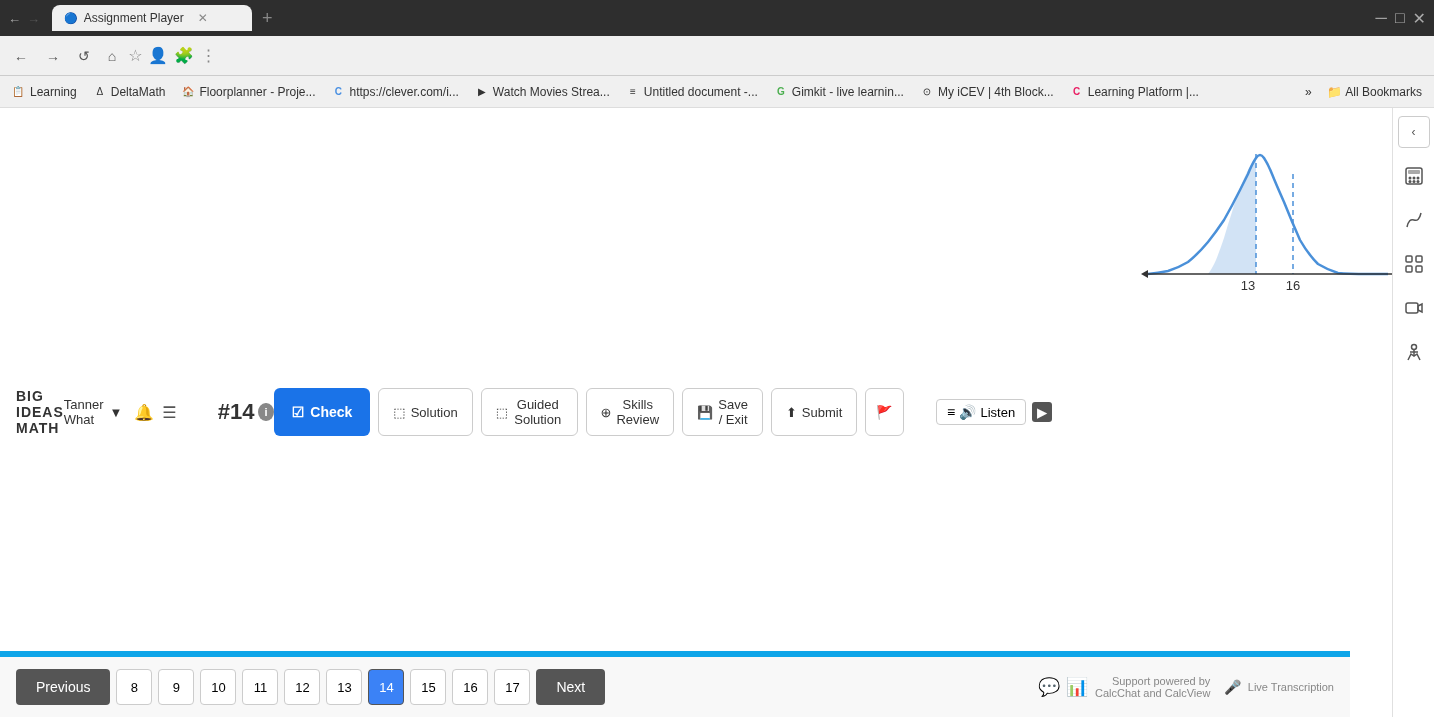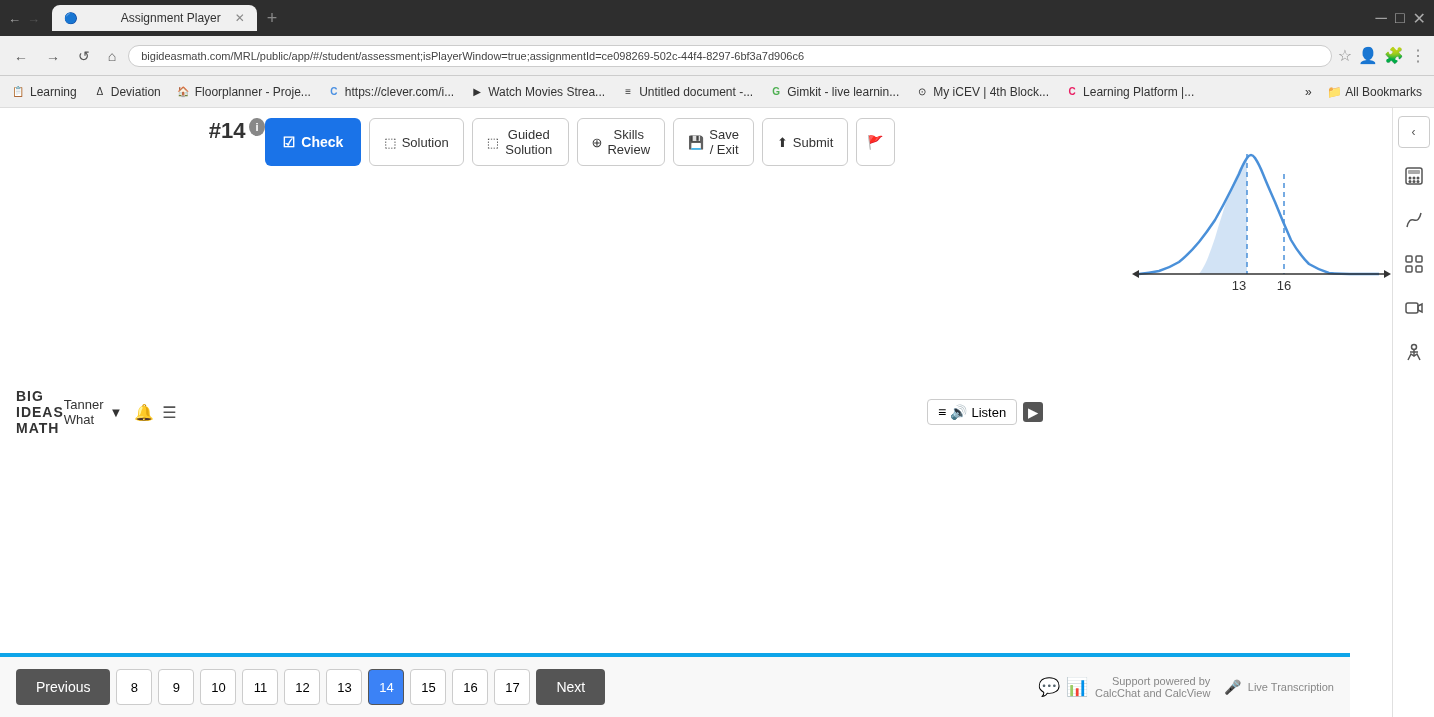--- a/index.html
+++ b/index.html
@@ -7,21 +7,21 @@
     .tab-bar { background: #2e2e2e; display: flex; align-items: center; height: 36px; padding: 0 8px; gap: 4px; }
     .tab { background: #f0f0f0; border-radius: 8px 8px 0 0; padding: 6px 12px; font-size: 12px; display: flex; align-items: center; gap: 6px; min-width: 200px; }
     .nav-bar { background: #f0f0f0; display: flex; align-items: center; height: 40px; padding: 0 8px; gap: 6px; border-bottom: 1px solid #ccc; }
     .nav-btn { background: none; border: none; cursor: pointer; font-size: 14px; color: #555; padding: 4px 6px; border-radius: 4px; }
     .address-bar { flex: 1; background: white; border: 1px solid #ccc; border-radius: 16px; padding: 4px 12px; font-size: 12px; color: #333; display: flex; align-items: center; }
     .bookmarks-bar { background: #f0f0f0; display: flex; align-items: center; height: 32px; padding: 0 8px; gap: 8px; border-bottom: 1px solid #ddd; font-size: 12px; overflow: hidden; }
     .bookmark-item { display: flex; align-items: center; gap: 4px; color: #333; white-space: nowrap; cursor: pointer; padding: 2px 4px; border-radius: 3px; }
     .bookmark-icon { width: 14px; height: 14px; display: inline-flex; align-items: center; justify-content: center; font-size: 10px; }
 
     
-    .header-bar { display: flex; align-items: flex-start; padding: 10px 16px; border-bottom: 1px solid #e0e0e0; background: white; }
+    .header-bar { display: flex; align-items: center; padding: 10px 16px; border-bottom: 1px solid #e0e0e0; background: white; margin-left: 9px; }
     .question-num { font-size: 22px; font-weight: bold; color: #333; margin-right: 4px; }
     .info-icon { background: #888; color: white; border-radius: 50%; width: 18px; height: 18px; display: inline-flex; align-items: center; justify-content: center; font-size: 11px; font-weight: bold; margin-right: auto; }
     .header-btns { display: flex; gap: 8px; }
     .btn-check { background: #1a73e8; color: white; border: none; border-radius: 6px; padding: 8px 18px; font-size: 14px; cursor: pointer; display: flex; align-items: center; gap: 6px; font-weight: bold; }
     .btn-solution { background: white; color: #333; border: 1px solid #ccc; border-radius: 6px; padding: 8px 14px; font-size: 13px; cursor: pointer; display: flex; align-items: center; gap: 5px; }
     .btn-guided { background: white; color: #333; border: 1px solid #ccc; border-radius: 6px; padding: 8px 14px; font-size: 13px; cursor: pointer; display: flex; align-items: center; gap: 5px; }
     .btn-skills { background: white; color: #333; border: 1px solid #ccc; border-radius: 6px; padding: 8px 14px; font-size: 13px; cursor: pointer; display: flex; align-items: center; gap: 5px; }
     .btn-save { background: white; color: #333; border: 1px solid #ccc; border-radius: 6px; padding: 8px 14px; font-size: 13px; cursor: pointer; display: flex; align-items: center; gap: 5px; }
     .btn-submit { background: white; color: #333; border: 1px solid #ccc; border-radius: 6px; padding: 8px 14px; font-size: 13px; cursor: pointer; display: flex; align-items: center; gap: 5px; }
     .btn-flag { background: white; border: 1px solid #ccc; border-radius: 6px; padding: 8px 10px; cursor: pointer; }
@@ -36,21 +36,21 @@
     .question-text { font-size: 14px; color: #333; line-height: 1.5; margin-bottom: 16px; }
     .question-text .highlight { color: #1a73e8; font-weight: bold; }
     
     
     .input-row { display: flex; align-items: center; margin-bottom: 20px; font-size: 14px; color: #333; }
     .input-label { margin-right: 8px; }
     .math-symbol { font-style: italic; margin-right: 4px; }
     .answer-box { width: 40px; height: 32px; border: 1px solid #aaa; border-radius: 3px; text-align: center; font-size: 14px; }
 
     
-    .bottom-nav { position: absolute; bottom: 0; left: 0; right: 0; background: #f8f8f8; border-top: 4px solid #0ea5e9; display: flex; align-items: center; padding: 12px 16px; gap: 6px; }
+    .bottom-nav { position: absolute; bottom: 0; left: 0; right: 0; background: #f8f8f8; border-top: 6px solid #0ea5e9; display: flex; align-items: center; padding: 12px 16px; gap: 6px; }
     .btn-prev { background: #555; color: white; border: none; border-radius: 4px; padding: 10px 20px; font-size: 14px; cursor: pointer; }
     .btn-next { background: #555; color: white; border: none; border-radius: 4px; padding: 10px 20px; font-size: 14px; cursor: pointer; }
     .page-num { width: 36px; height: 36px; display: flex; align-items: center; justify-content: center; border: 1px solid #ccc; border-radius: 4px; font-size: 13px; cursor: pointer; background: white; }
     .page-num.active { background: #3b82f6; color: white; border-color: #555; }
     .support-text { margin-left: auto; font-size: 11px; color: #888; text-align: right; }
 
     
     .right-sidebar { width: 42px; background: white; border-left: 1px solid #e0e0e0; display: flex; flex-direction: column; align-items: center; padding: 8px 0; gap: 12px; }
     .sidebar-icon { width: 32px; height: 32px; display: flex; align-items: center; justify-content: center; cursor: pointer; border-radius: 4px; color: #555; font-size: 16px; }
 
@@ -69,53 +69,50 @@
 
 <div>
 
   <div class="tab-bar">
     <div style="display:flex; align-items:center; gap:6px; color:#ccc; font-size:13px; margin-right:8px;">
       <span style="cursor:pointer; color:#aaa;">←</span>
       <span style="cursor:pointer; color:#555;">→</span>
     </div>
     <div class="tab">
       <span style="font-size:11px; color:#1a73e8;">🔵</span>
-      <span style="font-size:12px; color:#333;margin-left:37px;">Assignment Player</span>
+      <span style="font-size:12px; color:#333;">Assignment Player</span>
       <span style="margin-left:8px; color:#888; font-size:12px; cursor:pointer;">✕</span>
     </div>
     <div style="color:#888; font-size:18px; cursor:pointer; padding:0 6px;">+</div>
     <div style="margin-left:auto; display:flex; gap:8px; color:#aaa; font-size:16px;">
       <span style="cursor:pointer;">─</span>
       <span style="cursor:pointer;">□</span>
       <span style="cursor:pointer;">✕</span>
     </div>
   </div>
 
   <div class="nav-bar">
     <button class="nav-btn">←</button>
     <button class="nav-btn">→</button>
     <button class="nav-btn">↺</button>
     <button class="nav-btn">⌂</button>
-    <div class="address-bar">
-      <span style="color:#444; font-size:11px;">bigideasmath.com/MRL/public/app/#/student/assessment;isPlayerWindow=true;assignmentId=ce098269-502c-44f4-8297-6bf3a7d906c6</span>
-    </div>
     <span style="font-size:16px; color:#888; cursor:pointer;">☆</span>
     <span style="font-size:16px; color:#888; cursor:pointer;">👤</span>
     <span style="font-size:16px; color:#888; cursor:pointer;">🧩</span>
     <span style="font-size:16px; color:#888; cursor:pointer;">⋮</span>
   </div>
 
   <div class="bookmarks-bar">
     <div class="bookmark-item">
       <span class="bookmark-icon">📋</span>
       <span>Learning</span>
     </div>
     <div class="bookmark-item">
       <span class="bookmark-icon">Δ</span>
-      <span>Deviation</span>
+      <span>DeltaMath</span>
     </div>
     <div class="bookmark-item">
       <span class="bookmark-icon">🏠</span>
       <span>Floorplanner - Proje...</span>
     </div>
     <div class="bookmark-item">
       <span class="bookmark-icon" style="color:#4a90e2; font-weight:bold;">C</span>
       <span>https://clever.com/i...</span>
     </div>
     <div class="bookmark-item">

